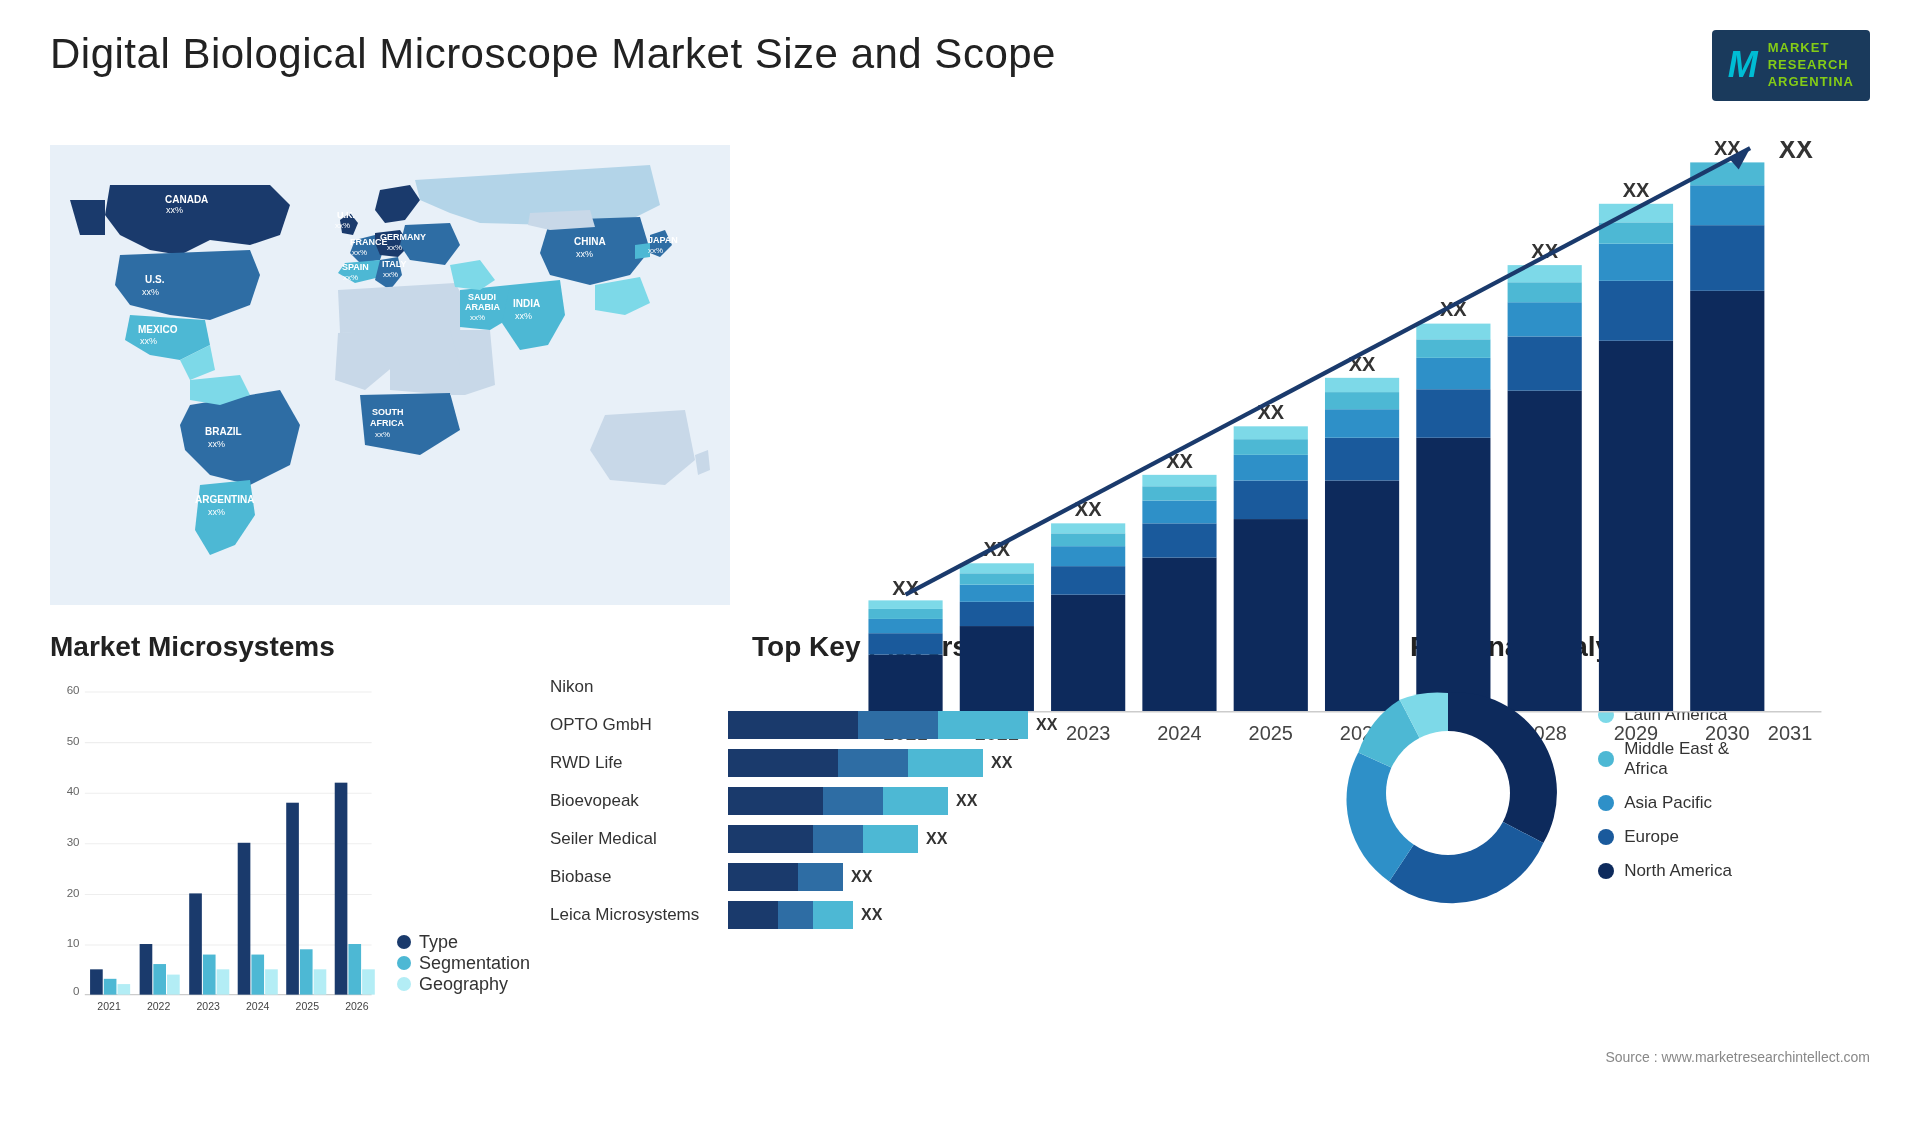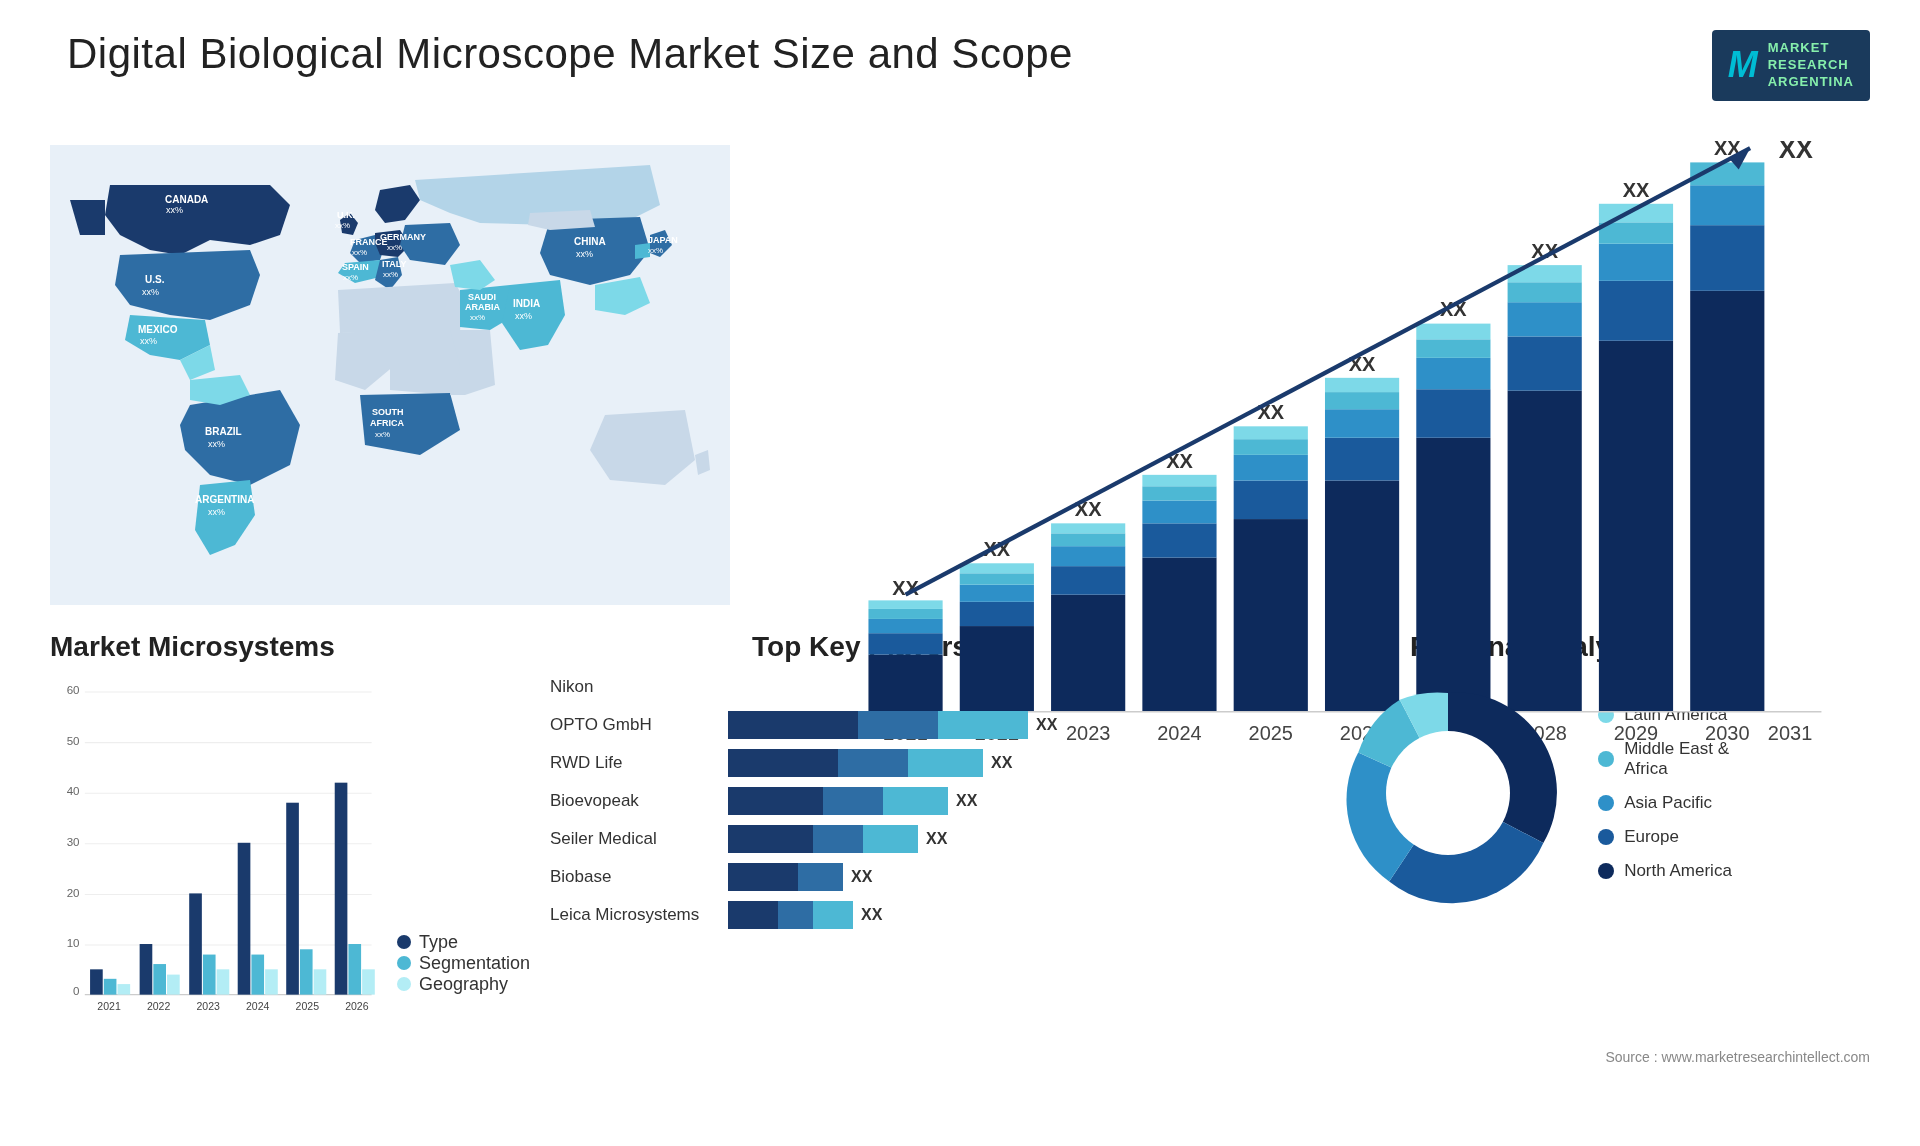--- a/index.html
+++ b/index.html
@@ -11,21 +11,20 @@
       overflow: hidden;
       position: relative;
     }
 
     
     .header {
       display: flex;
       justify-content: space-between;
       align-items: flex-start;
       padding: 30px 50px 10px 50px;
-      margin-left: 17px;
     }
     .main-title {
       font-size: 42px;
       font-weight: 400;
       color: #222;
       letter-spacing: 0.5px;
     }
     .logo-area {
       display: flex;
       flex-direction: column;
@@ -44,21 +43,21 @@
       font-size: 36px;
       font-weight: bold;
       color: #00bcd4;
       font-style: italic;
     }
     .logo-text {
       display: flex;
       flex-direction: column;
       font-size: 13px;
       font-weight: bold;
-      color: #86efac;
+      color: #84cc16;
       letter-spacing: 1px;
       line-height: 1.3;
     }
 
     
     .content {
       display: flex;
       flex-direction: column;
       padding: 0 50px;
     }

